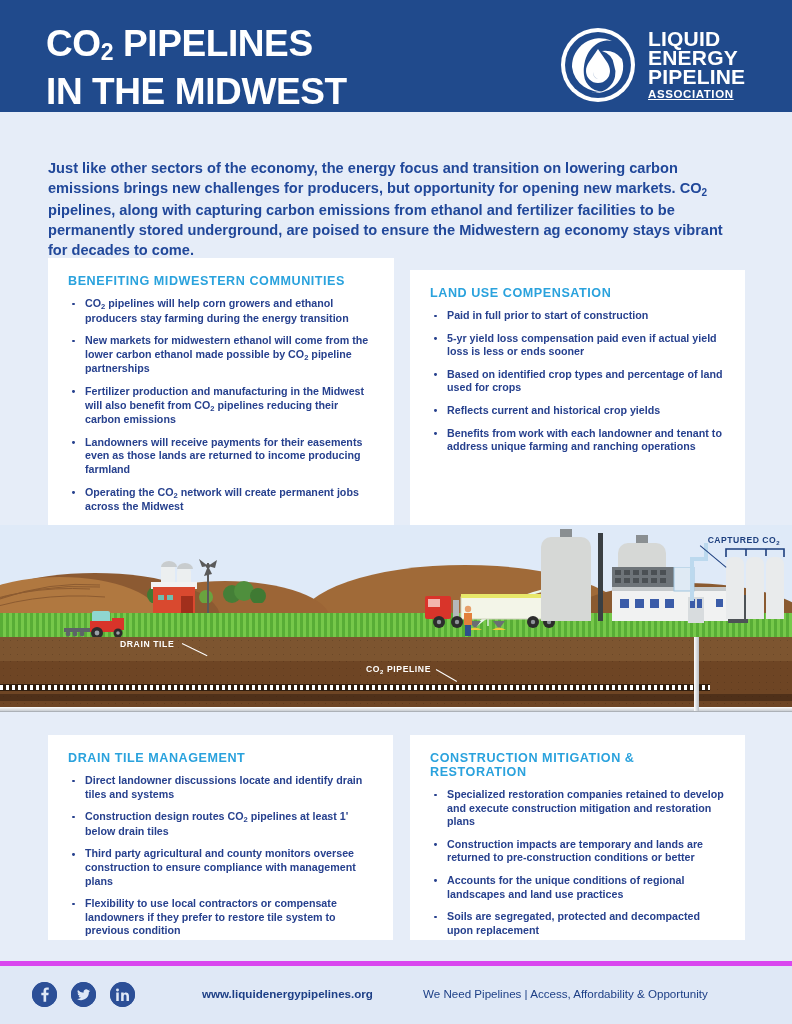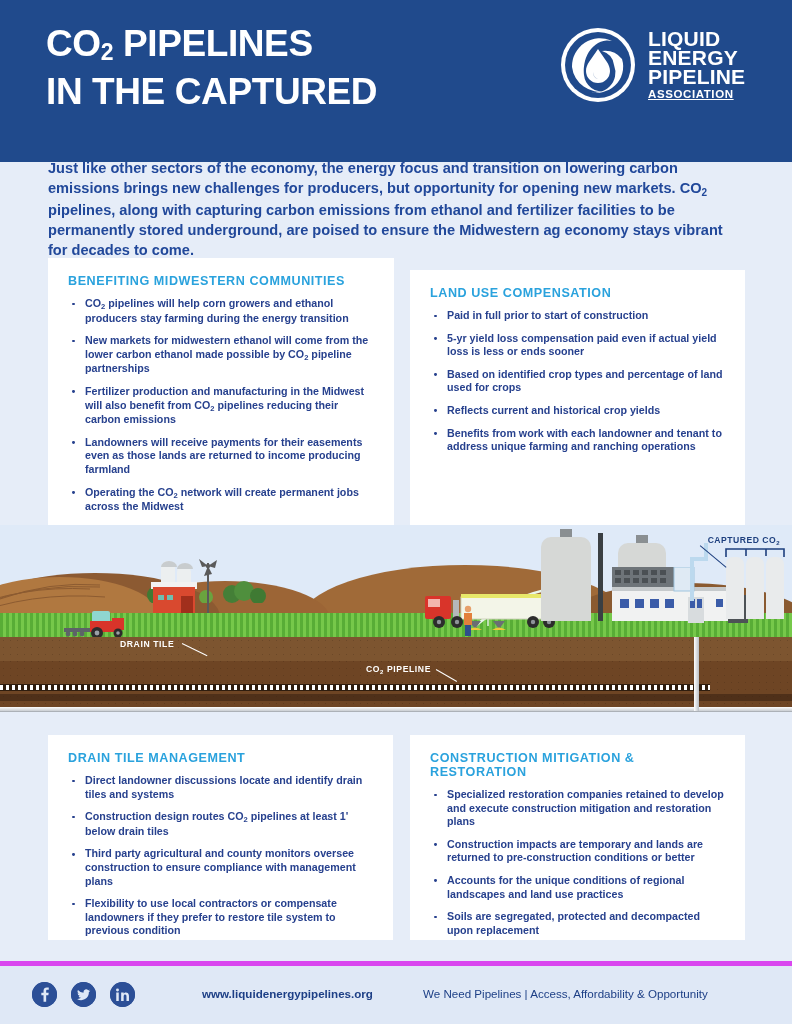--- a/index.html
+++ b/index.html
@@ -6,21 +6,21 @@
   body{
     width:792px;height:1024px;overflow:hidden;
     background:#ffffff;
     font-family:"Liberation Sans","DejaVu Sans",sans-serif;
     -webkit-font-smoothing:antialiased;
   }
   .page{position:relative;width:792px;height:1024px;background:#e6edf8;overflow:hidden;}
 
   
   .header{
-    position:absolute;left:0;top:0;width:792px;height:162px;
+    position:absolute;left:0;top:0;width:792px;height:112px;
     background:#204a8c;
   }
   .header-title{
     position:absolute;left:46px;top:22px;
     color:#ffffff;font-weight:bold;font-size:37px;line-height:43px;
     letter-spacing:-0.4px;
   }
   .header-title sub{font-size:23px;vertical-align:baseline;position:relative;top:4px;}
   .logo{position:absolute;right:42px;top:26px;width:190px;height:78px;display:flex;align-items:center;gap:12px;}
   .logo-mark{width:76px;height:76px;flex:0 0 76px;position:relative;}
@@ -116,21 +116,21 @@
   .foot-tag{position:absolute;left:423px;top:21px;color:#1d3f86;font-size:11.6px;}
 </style>
 </head>
 <body>
 
 <div class="page">
 
   <div class="header">
     <div class="header-title">
       <span><span>CO</span><sub>2</sub><span> PIPELINES</span></span><br>
-      <span>IN THE CAPTURED</span>
+      <span>IN THE MIDWEST</span>
     </div>
 
     <div class="logo">
       <div class="logo-mark">
         <svg viewBox="0 0 76 76" width="76" height="76">
           <circle cx="38" cy="38" r="37" fill="#ffffff"></circle>
           <circle cx="38" cy="38" r="33" fill="#204a8c"></circle>
           <path d="M12 40 a28 28 0 0 1 40 -26 a24 30 0 0 0 -28 34 a18 18 0 0 0 22 16 a28 28 0 0 1 -34 -24z" fill="#ffffff"></path>
           <path d="M62 32 a26 26 0 0 1 -34 32 a20 20 0 0 0 26 -26 a16 16 0 0 0 -12 -14 a22 22 0 0 1 20 8z" fill="#ffffff"></path>
           <path d="M38 22 c7 11 12 15 12 22 a12 12 0 0 1 -24 0 c0 -7 5 -11 12 -22z" fill="#ffffff"></path>

